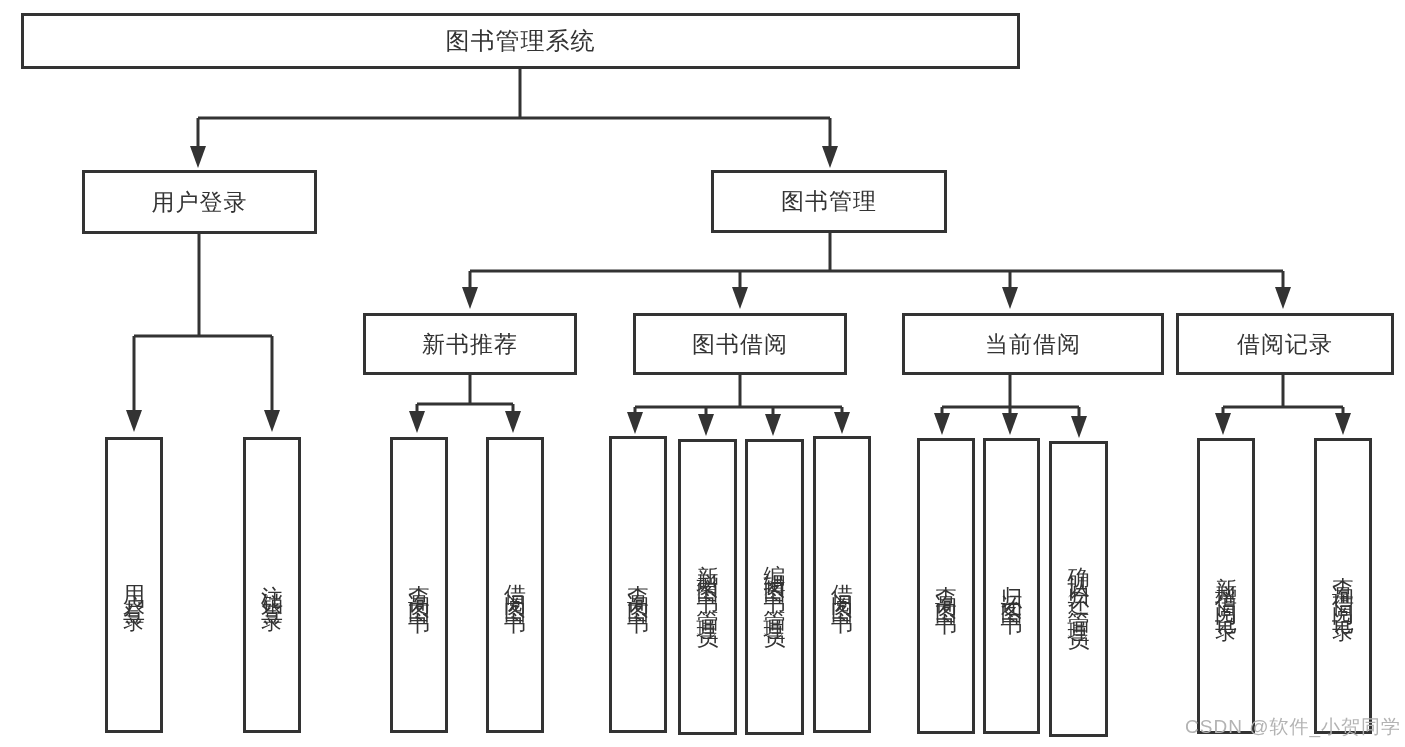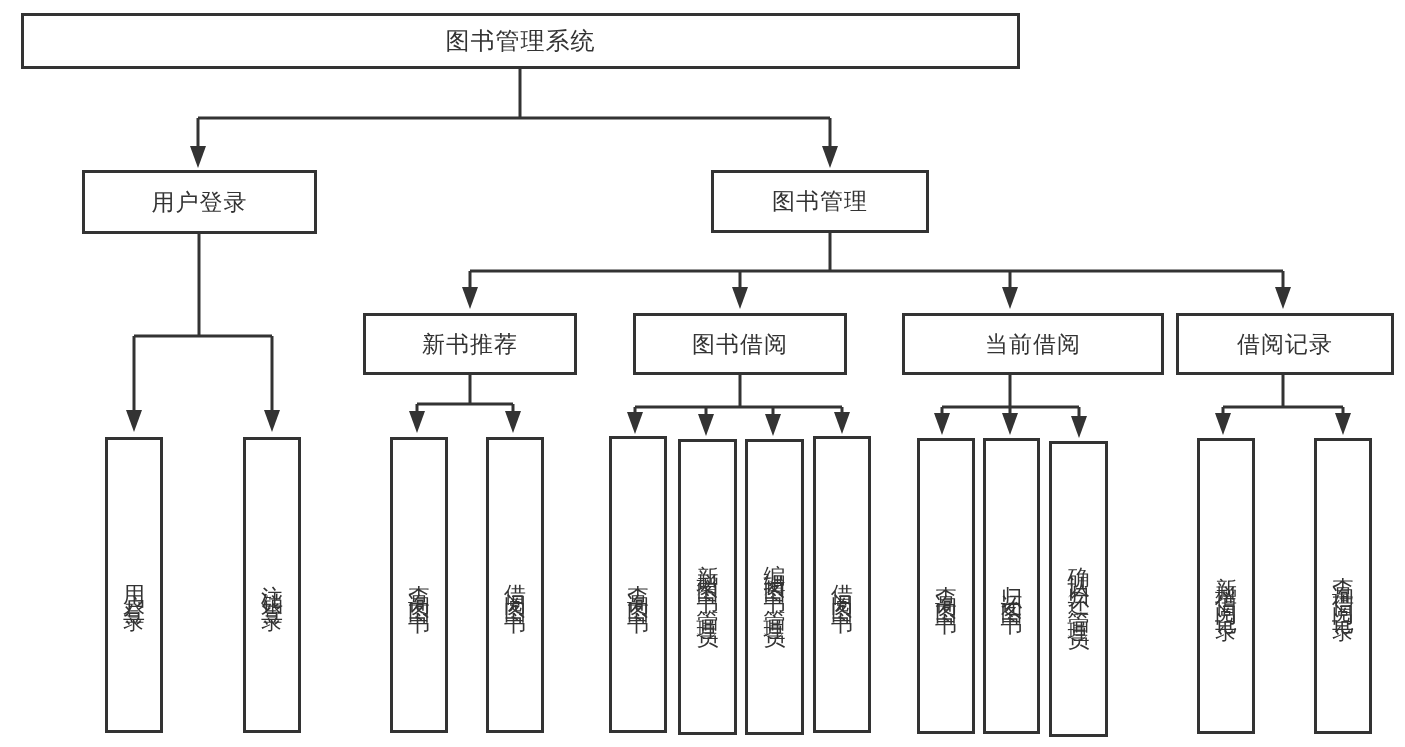--- a/index.html
+++ b/index.html
@@ -109,21 +109,21 @@
       <polygon points="1335,413 1351,413 1343,435" fill="#333333"></polygon>
     </svg>
 
   <div class="node hbox root-box" style="left: 21px; top: 13px; width: 999px; height: 56px; border-color: rgb(51, 51, 51);">
     <span>图书管理系统</span>
   </div>
 
   <div class="node hbox" style="left: 82px; top: 170px; width: 235px; height: 64px; border-color: rgb(51, 51, 51);">
     <span>用户登录</span>
   </div>
-  <div class="node hbox" style="left: 711px; top: 170px; width: 218px; height: 63px; border-color: rgb(51, 51, 51);">
+  <div class="node hbox" style="left: 711px; top: 170px; width: 236px; height: 63px; border-color: rgb(51, 51, 51);">
     <span>图书管理</span>
   </div>
 
   <div class="node hbox" style="left: 633px; top: 313px; width: 214px; height: 62px; border-color: rgb(51, 51, 51);">
     <span>图书借阅</span>
   </div>
   <div class="node hbox" style="left: 363px; top: 313px; width: 214px; height: 62px; border-color: rgb(51, 51, 51);">
     <span>新书推荐</span>
   </div>
   <div class="node hbox" style="left: 902px; top: 313px; width: 262px; height: 62px; border-color: rgb(51, 51, 51);">
@@ -170,13 +170,14 @@
     <span>确认归还（管理员）</span>
   </div>
 
   <div class="node vbox" style="left: 1197px; top: 438px; width: 58px; height: 296px; border-color: rgb(51, 51, 51);">
     <span>新增借阅记录</span>
   </div>
   <div class="node vbox" style="left: 1314px; top: 438px; width: 58px; height: 296px; border-color: rgb(51, 51, 51);">
     <span>查询借阅记录</span>
   </div>
 
+  <div class="watermark" style="color: rgb(179, 179, 179);">CSDN @软件_小贺同学</div>
 </div>
 
 </body></html>

